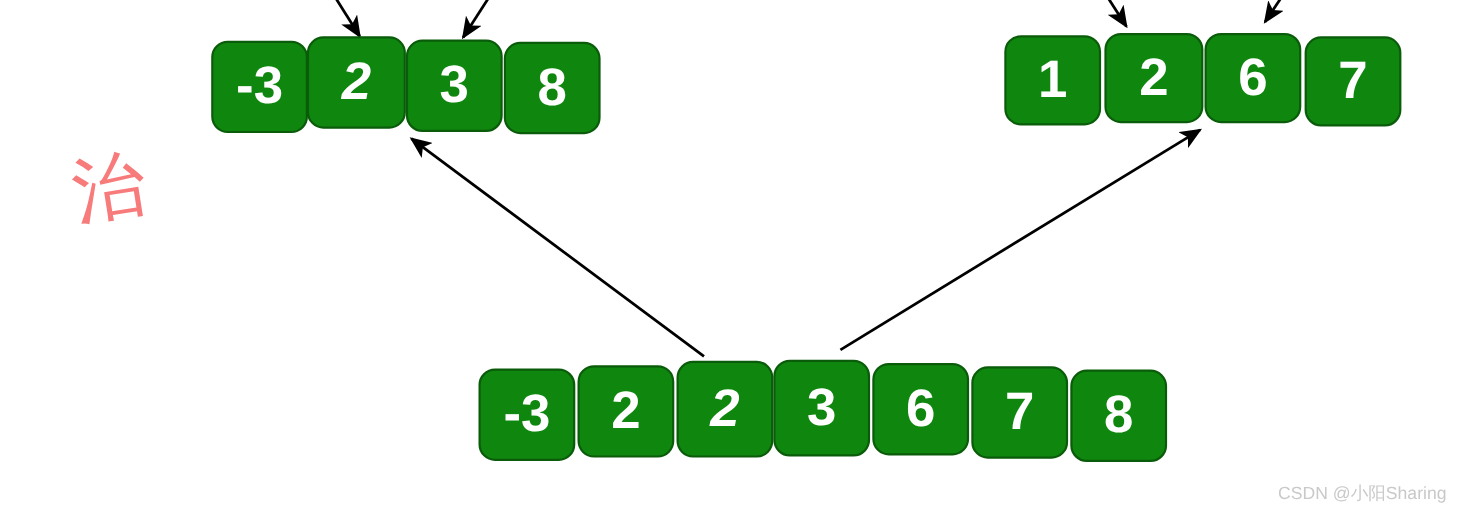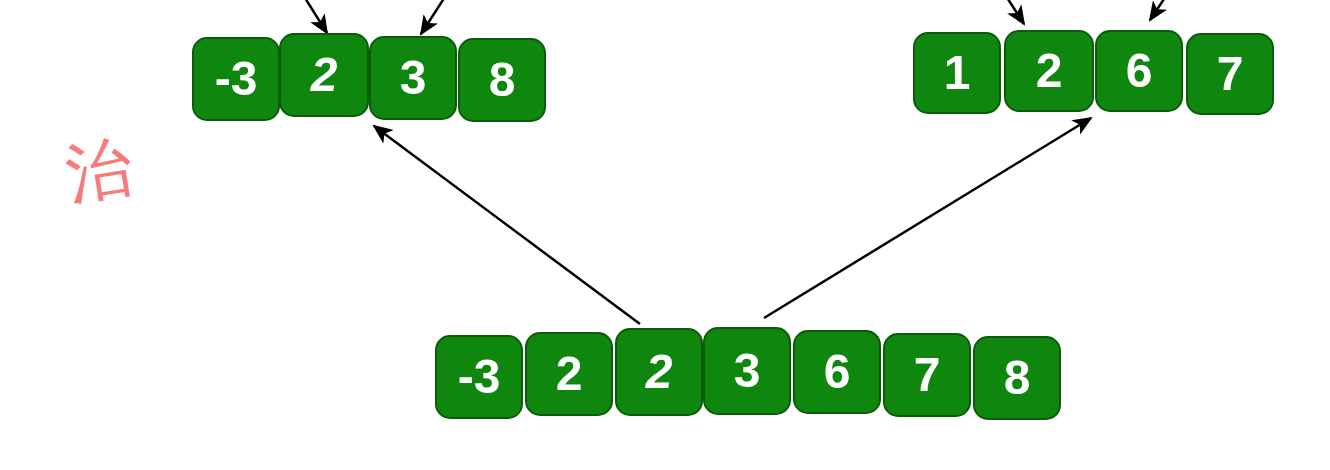--- a/index.html
+++ b/index.html
@@ -91,14 +91,15 @@
   <div>
     <div class="cell" style="left:435px;top:335px;">-3</div>
     <div class="cell" style="left:525px;top:332px;">2</div>
     <div class="cell italic" style="left:615px;top:328px;height:88px;">2</div>
     <div class="cell" style="left:703px;top:327px;height:88px;">3</div>
     <div class="cell" style="left:793px;top:330px;">6</div>
     <div class="cell" style="left:883px;top:333px;">7</div>
     <div class="cell" style="left:973px;top:336px;">8</div>
   </div>
 
+  <div id="watermark">CSDN @小阳Sharing</div>
 
 </div>
 
 </body></html>

